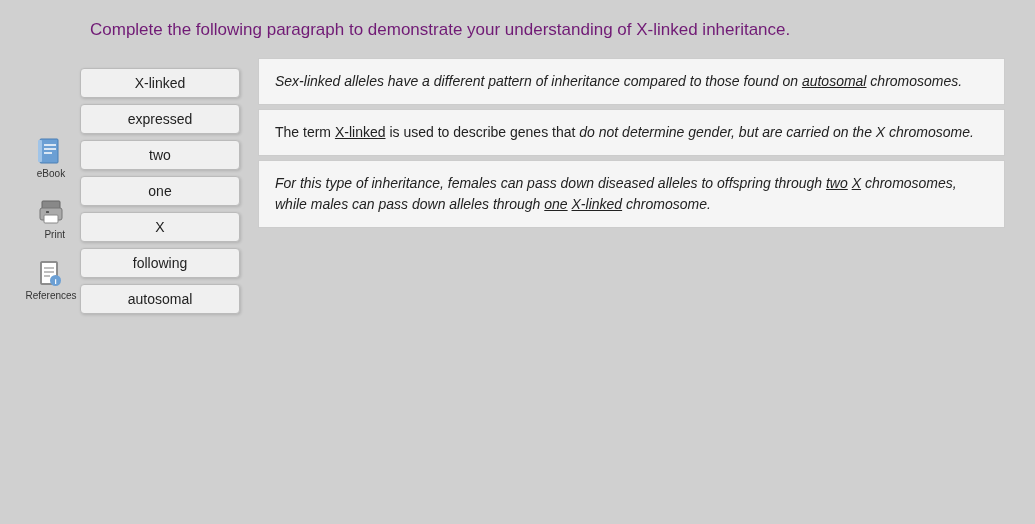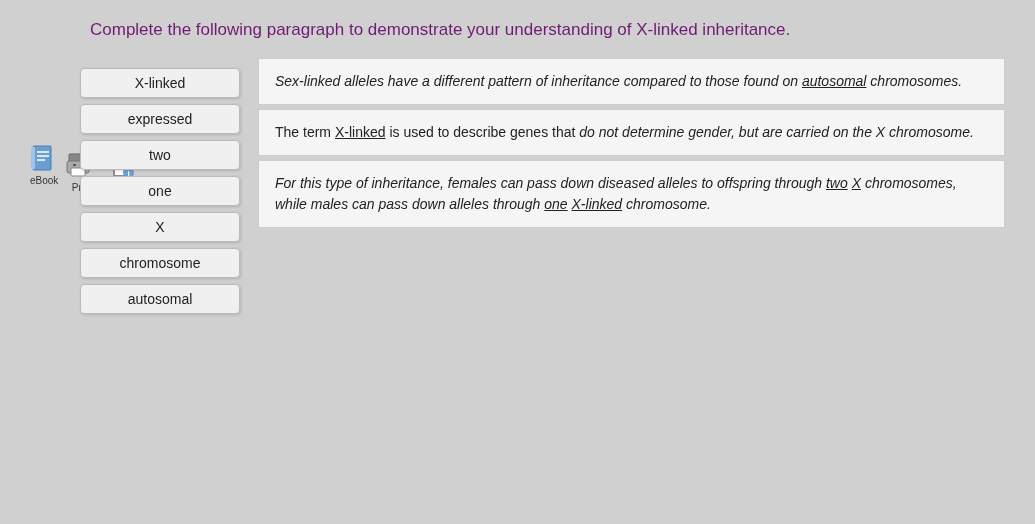--- a/index.html
+++ b/index.html
@@ -27,21 +27,21 @@
     }
     .main-layout {
       display: flex;
       flex-direction: row;
       gap: 0;
       align-items: flex-start;
     }
     
     .sidebar {
       display: flex;
-      flex-direction: row;
+      flex-direction: column;
       align-items: center;
       gap: 6px;
       width: 42px;
       margin-right: 8px;
       margin-top: 80px;
     }
     .sidebar-item {
       display: flex;
       flex-direction: column;
       align-items: center;
@@ -173,21 +173,21 @@
         <span class="sidebar-label">References</span>
       </div>
     </div>
 
     <div class="word-bank">
       <div class="word-item">X-linked</div>
       <div class="word-item">expressed</div>
       <div class="word-item">two</div>
       <div class="word-item">one</div>
       <div class="word-item">X</div>
-      <div class="word-item">chromosome</div>
+      <div class="word-item">following</div>
       <div class="word-item">autosomal</div>
     </div>
 
     <div class="content-area">
 
       <div class="paragraph-block">
         <p>
           <span class="italic">Sex-linked alleles have a different pattern of inheritance compared to those found on <span class="underline">autosomal</span> chromosomes.</span>
         </p>
       </div>

